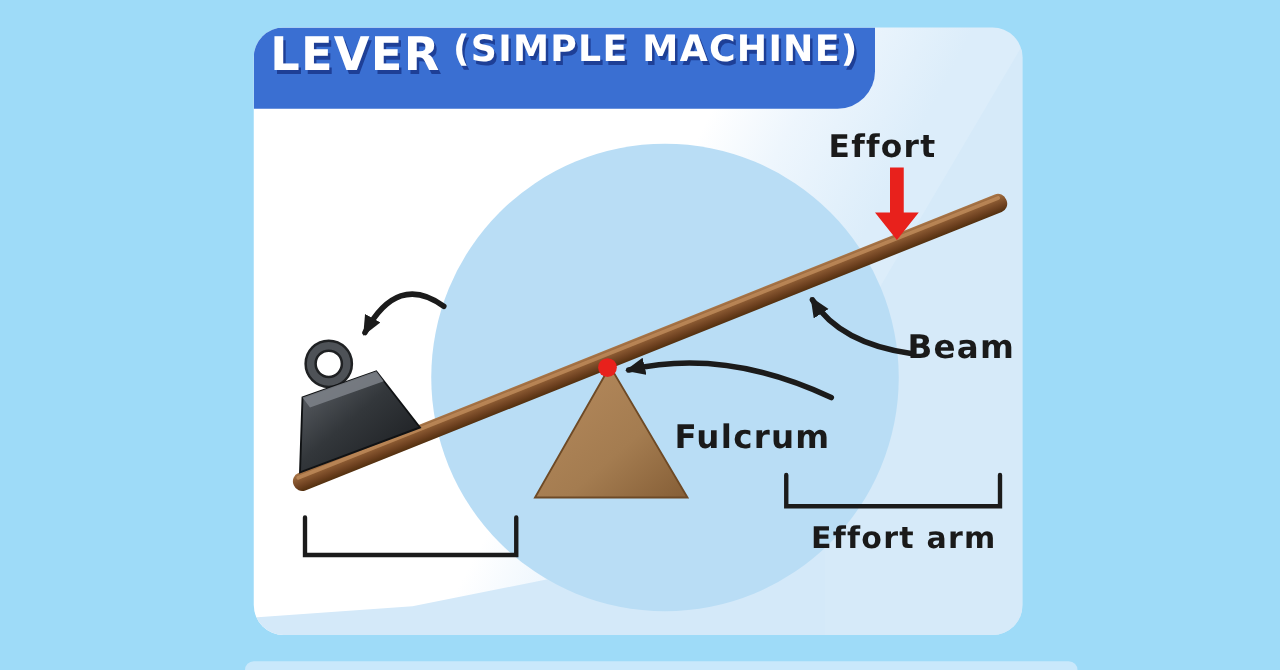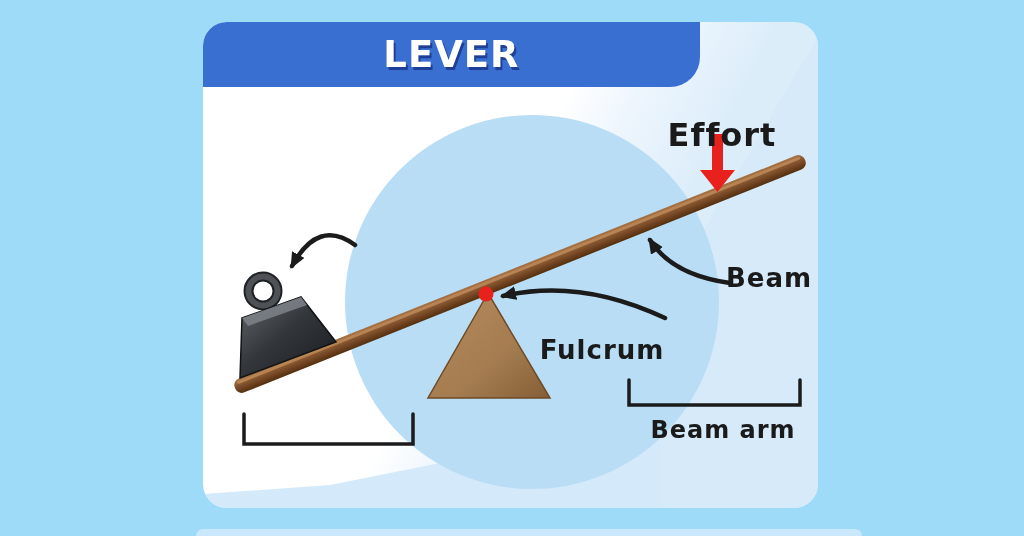--- a/index.html
+++ b/index.html
@@ -7,36 +7,36 @@
   .stage{position:relative;width:1024px;height:536px;background:#9EDBF8;}
   .card{
     position:absolute;left:203px;top:22px;width:615px;height:486px;
     background:linear-gradient(118deg,#ffffff 46%,#eef6fd 54%,#dcedfa 66%);
     border-radius:24px;overflow:hidden;
   }
   .bg-svg,.fg-svg{position:absolute;left:0;top:0;width:615px;height:486px;}
   .banner{
     position:absolute;left:0;top:0;width:497px;height:65px;
     background:#3A6FD2;border-radius:20px 0 30px 0;
-    display:flex;align-items:center;justify-content:center;
+    display:flex;align-items:flex-start;justify-content:center;
     white-space:nowrap;
   }
   .banner .t1{
     color:#fff;font-weight:bold;font-size:37px;letter-spacing:1px;
     text-shadow:2px 3px 0 #1E3F96;
   }
   .banner .t2{
     color:#fff;font-weight:bold;font-size:29px;letter-spacing:1px;margin-left:10px;
     text-shadow:2px 3px 0 #1E3F96;
   }
   .lbl{
     position:absolute;color:#1A1A1A;font-weight:bold;white-space:nowrap;
     transform:translate(-50%,-50%);letter-spacing:1px;
   }
-  .lbl.effort{left:519px;top:95px;font-size:32px;margin-top:18px;}
+  .lbl.effort{left:503px;top:95px;font-size:25px;}
   .lbl.load{left:148px;top:263px;font-size:28px;}
   .lbl.beam{left:566px;top:256px;font-size:26px;}
   .lbl.fulcrum{left:399px;top:328px;font-size:26px;}
   .lbl.res-arm{left:134px;top:443px;font-size:24px;}
   .lbl.eff-arm{left:520px;top:408px;font-size:24px;}
   .bottom-strip{
     position:absolute;left:196px;top:529px;width:666px;height:7px;
     background:#C9E8FB;border-radius:8px 8px 0 0;
   }
 </style>
@@ -97,24 +97,25 @@
       <path d="M152,223 Q115,196 89,244" fill="none" stroke="#1B1B1B" stroke-width="4.5" stroke-linecap="round" marker-end="url(#arrowHead)"></path>
       <path d="M527,261 Q469,253 447,218" fill="none" stroke="#1B1B1B" stroke-width="4.5" stroke-linecap="round" marker-end="url(#arrowHead)"></path>
       <path d="M462,296 Q377,256 300,274" fill="none" stroke="#1B1B1B" stroke-width="4.5" stroke-linecap="round" marker-end="url(#arrowHead)"></path>
 
       <path d="M41,392 L41,422 L210,422 L210,392" fill="none" stroke="#1B1B1B" stroke-width="3.5" stroke-linecap="round"></path>
       <path d="M426,358 L426,383 L597,383 L597,358" fill="none" stroke="#1B1B1B" stroke-width="3.5" stroke-linecap="round"></path>
     </svg>
 
     <div class="banner">
       <span class="t1">LEVER</span>
+      <span class="t2">(SIMPLE MACHINE)</span>
     </div>
 
     <div class="lbl effort">Effort</div>
     <div class="lbl beam">Beam</div>
     <div class="lbl fulcrum">Fulcrum</div>
-    <div class="lbl eff-arm">Beam arm</div>
+    <div class="lbl eff-arm">Effort arm</div>
 
   </div>
 
   <div class="bottom-strip"></div>
 
 </div>
 
 </body></html>

